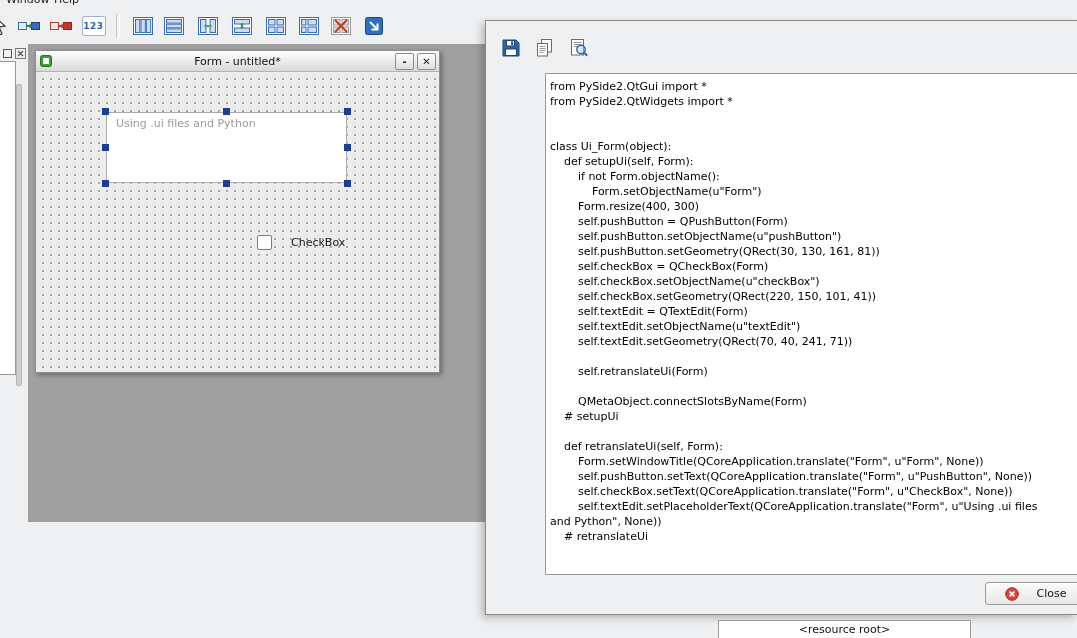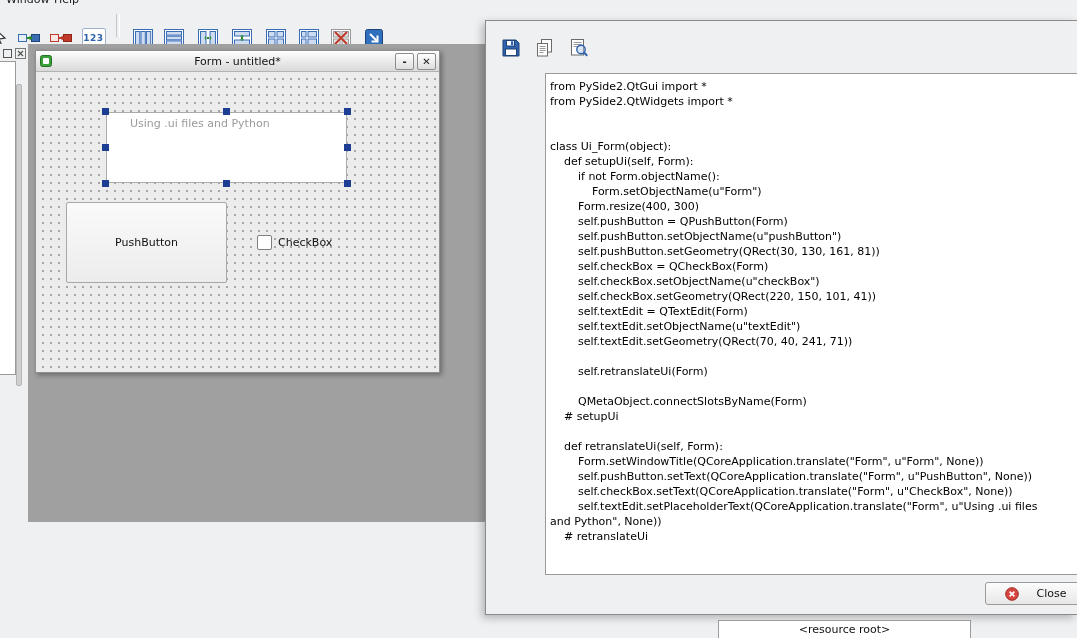--- a/index.html
+++ b/index.html
@@ -7,47 +7,47 @@
     position:relative; width:1077px; height:638px; overflow:hidden;
     background:var(--panel_background,#eff0f1);
     font-family:"DejaVu Sans","Liberation Sans",sans-serif;
     font-size:11px; color:#1a1a1a;
   }
   
   .menubar{position:absolute;left:0;top:0;width:485px;height:7px;overflow:hidden;}
   .menu-item{position:absolute;top:-7px;font-size:11px;color:#222;}
   
   .toolbar{position:absolute;left:0;top:10px;width:485px;height:34px;border-bottom:1px solid #d2d2d2;}
-  .tbtn{position:absolute;top:14px;width:27px;height:27px;display:flex;align-items:center;justify-content:center;border-radius:3px;}
+  .tbtn{position:absolute;top:2px;width:27px;height:27px;display:flex;align-items:center;justify-content:center;border-radius:3px;}
   .tsep{position:absolute;top:4px;width:2px;height:23px;border-left:1px solid #c7c7c7;border-right:1px solid #fff;}
   .tabord{width:22px;height:18px;background:#fff;border:1px solid #9fb3d1;border-radius:2px;display:flex;align-items:center;justify-content:center;}
   .tabord span{font-size:9px;font-weight:bold;color:#2e62ac;letter-spacing:0.5px;}
   
   .left-panel{position:absolute;left:0;top:44px;width:28px;height:594px;background:var(--panel_background,#eff0f1);}
   .dock-btn{position:absolute;top:3px;width:12px;height:12px;display:flex;align-items:center;justify-content:center;}
   .widget-list{position:absolute;left:0;top:17px;width:15px;height:312px;background:#fff;border:1px solid #9a9a9a;border-left:none;}
   .panel-scroll{position:absolute;left:16px;top:40px;width:4px;height:300px;background:#cfcfcf;border:1px solid #b5b5b5;border-radius:2px;}
   
   .mdi{position:absolute;left:28px;top:44px;width:457px;height:478px;background:var(--mdi_background,#a0a0a0);}
   
   .form-window{position:absolute;left:7px;top:6px;width:403px;height:321px;background:#f0f0f0;border:1px solid #8f8f8f;box-shadow:2px 2px 5px rgba(0,0,0,.35);}
   .form-titlebar{position:relative;height:20px;background:linear-gradient(#fefefe,#d9d9d9);border-bottom:1px solid #b3b3b3;display:flex;align-items:center;}
   .form-title{position:absolute;left:0;right:0;text-align:center;font-size:11px;color:#111;}
   .fw-icon{margin-left:4px;z-index:2;}
   .fw-btns{position:absolute;right:3px;top:2px;display:flex;gap:3px;z-index:2;}
   .fw-btn{width:17px;height:15px;border:1px solid #8c8c8c;border-radius:2px;background:linear-gradient(#ffffff,#dedede);display:flex;align-items:center;justify-content:center;font-size:10px;font-weight:bold;line-height:1;}
   .form-canvas{position:absolute;left:0;top:21px;right:0;bottom:0;background-color:#ececec;
     background-image:radial-gradient(circle,#a6a6a6 0.8px,transparent 1px);
     background-size:8px 8px;background-position:3px 3px;}
-  .textedit{position:absolute;left:70px;top:40px;width:241px;height:71px;background:#fff;border:1px solid #ababab;box-sizing:border-box;padding:4px 23px;color:#9b9b9b;}
+  .textedit{position:absolute;left:70px;top:40px;width:241px;height:71px;background:#fff;border:1px solid #ababab;box-sizing:border-box;padding:4px 9px;color:#9b9b9b;}
   .handle{position:absolute;width:7px;height:7px;background:var(--selection_handle,#1c3f94);}
   .pushbutton{position:absolute;left:30px;top:130px;width:161px;height:81px;box-sizing:border-box;border:1px solid #a8a8a8;border-radius:2px;background:linear-gradient(#fafafa,#ececec);display:flex;align-items:center;justify-content:center;color:#111;}
   .checkbox{position:absolute;left:220px;top:150px;width:101px;height:41px;display:flex;align-items:center;}
   .checkbox-box{width:13px;height:13px;background:#fff;border:1px solid #7f7f7f;border-radius:2px;margin-left:1px;}
-  .checkbox-label{margin-left:6px;color:#111;}
+  .checkbox-label{margin-left:19px;color:#111;}
   
   .dialog{position:absolute;left:485px;top:20px;width:592px;height:595px;background:var(--panel_background,#eff0f1);border:1px solid #8a8a8a;border-right:none;box-sizing:border-box;box-shadow:-3px 3px 8px rgba(0,0,0,.25);}
   .dlg-toolbar{position:absolute;left:12px;top:14px;height:28px;display:flex;gap:8px;}
   .dlg-tbtn{width:26px;height:26px;display:flex;align-items:center;justify-content:center;border-radius:3px;}
   .code-view{position:absolute;left:12px;top:52px;width:567px;height:502px;background:#fff;border:1px solid #9a9a9a;box-sizing:border-box;overflow:hidden;margin-left:47px;}
   .code-text{margin:0;padding:5px 4px;font-family:"DejaVu Sans","Liberation Sans",sans-serif;font-size:11px;line-height:15px;white-space:pre;color:#000;}
   .vscroll{position:absolute;right:0;top:0;bottom:0;width:15px;background:#f2f2f2;border-left:1px solid #c4c4c4;}
   .scroll-arrow{position:absolute;left:0;width:15px;height:15px;display:flex;align-items:center;justify-content:center;}
   .arr-up{top:0;}
   .arr-dn{bottom:0;}
@@ -233,21 +233,20 @@
         </div>
         <div class="handle" style="left:66px;top:36px"></div>
         <div class="handle" style="left:187px;top:36px"></div>
         <div class="handle" style="left:308px;top:36px"></div>
         <div class="handle" style="left:66px;top:72px"></div>
         <div class="handle" style="left:308px;top:72px"></div>
         <div class="handle" style="left:66px;top:108px"></div>
         <div class="handle" style="left:187px;top:108px"></div>
         <div class="handle" style="left:308px;top:108px"></div>
 
-        <div class="pushbutton">PushButton</div>
 
         <div class="checkbox">
           <span class="checkbox-box"></span>
           <span class="checkbox-label">CheckBox</span>
         </div>
       </div>
     </div>
   </div>
 
   <div class="dialog">

